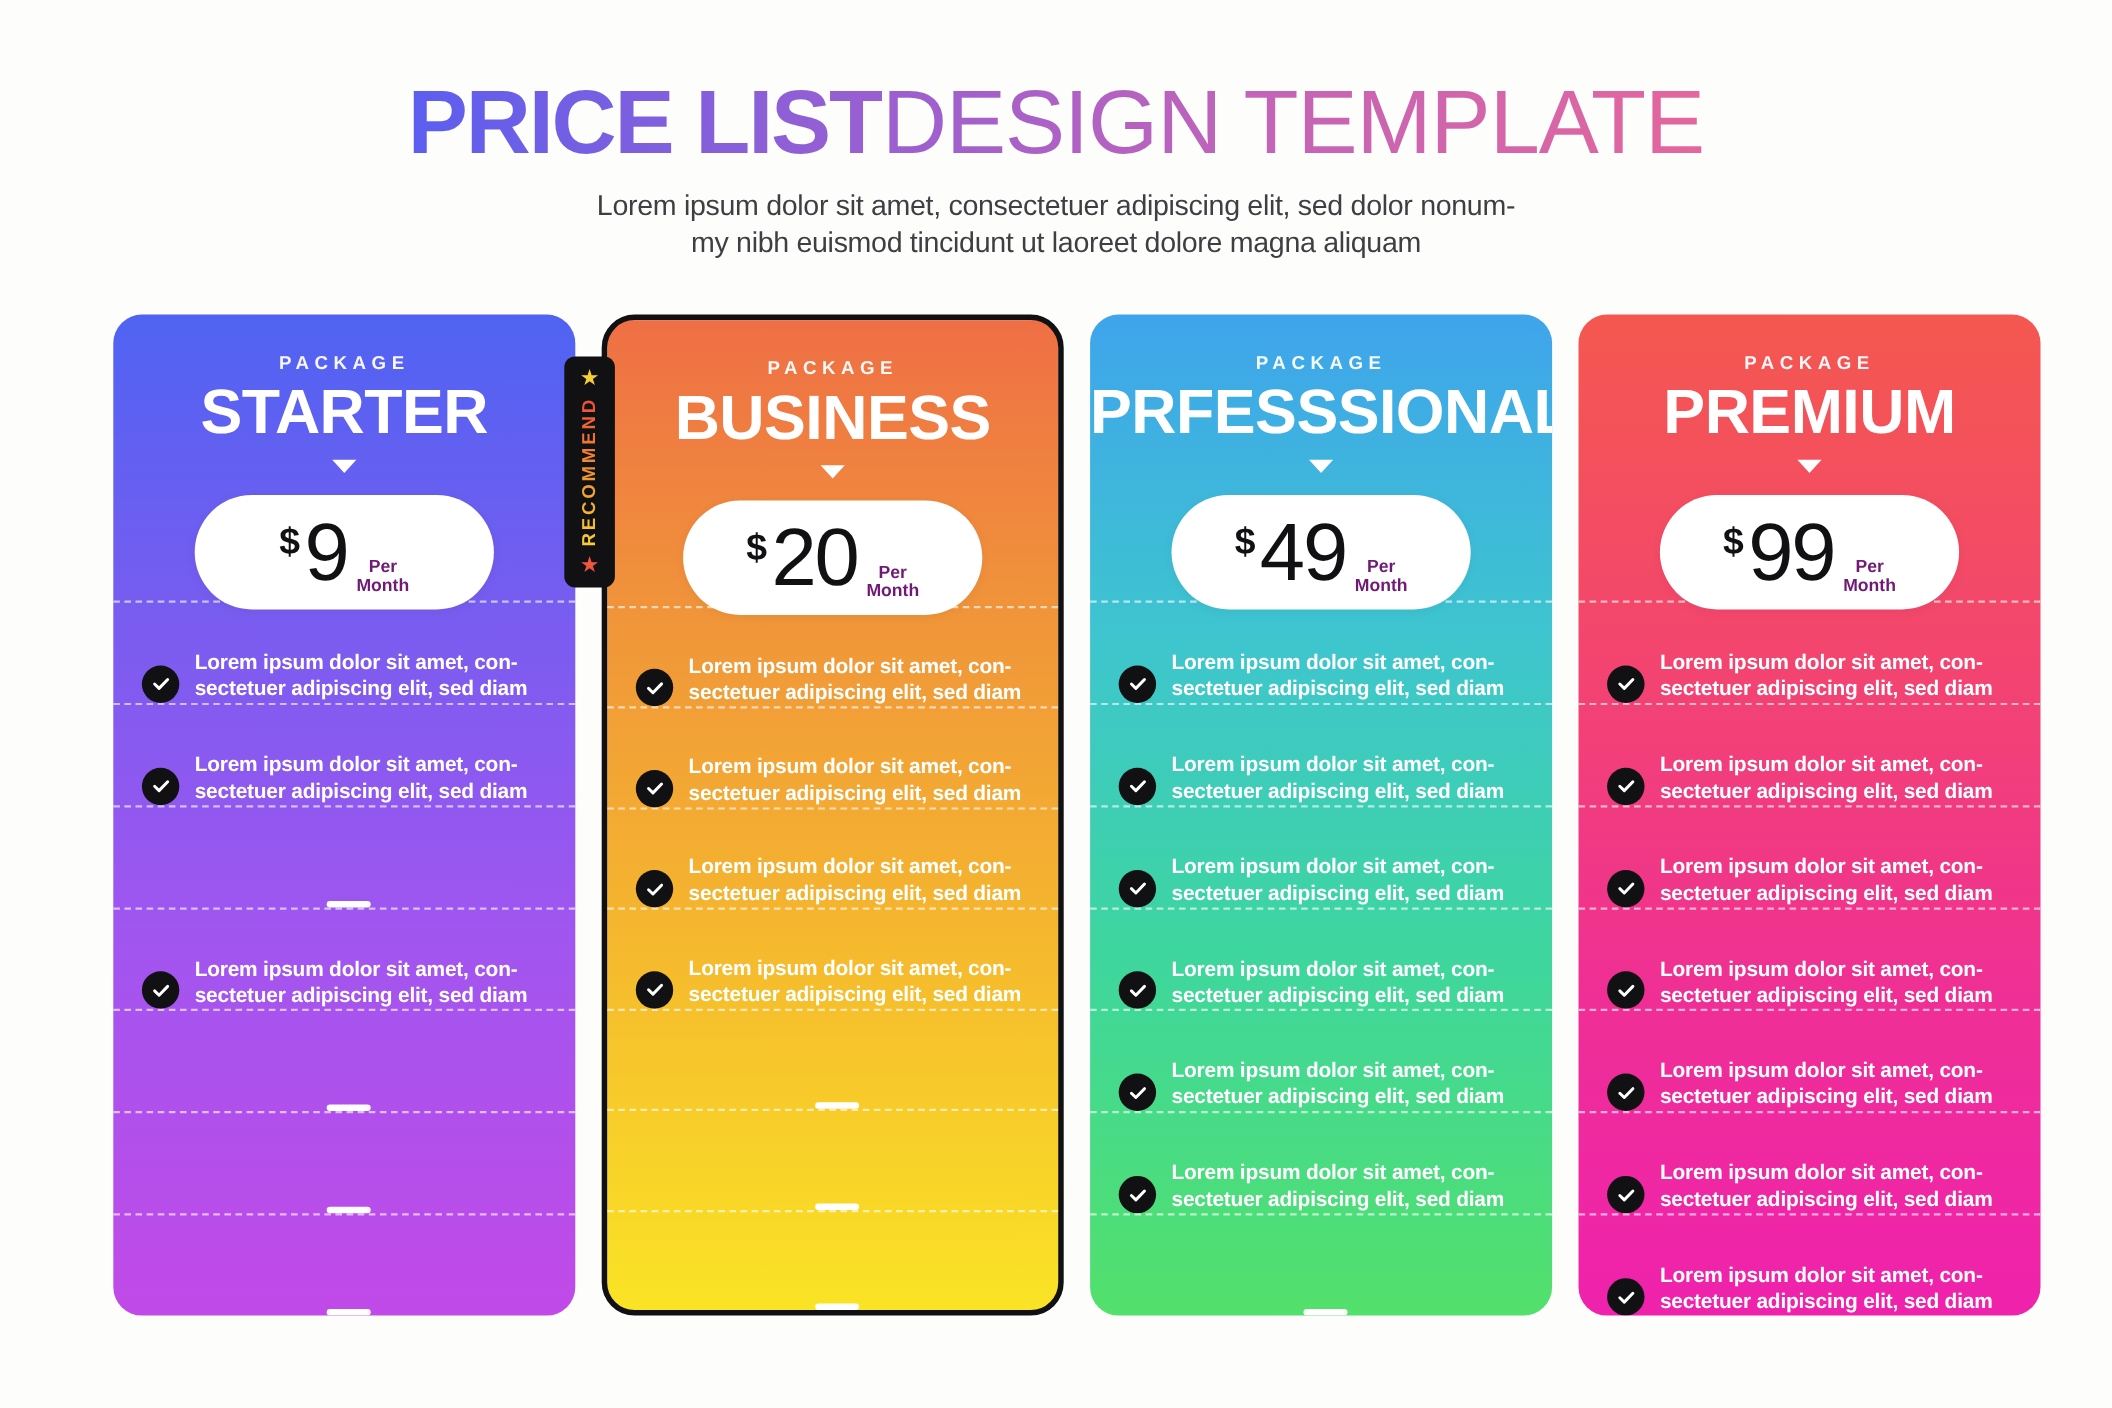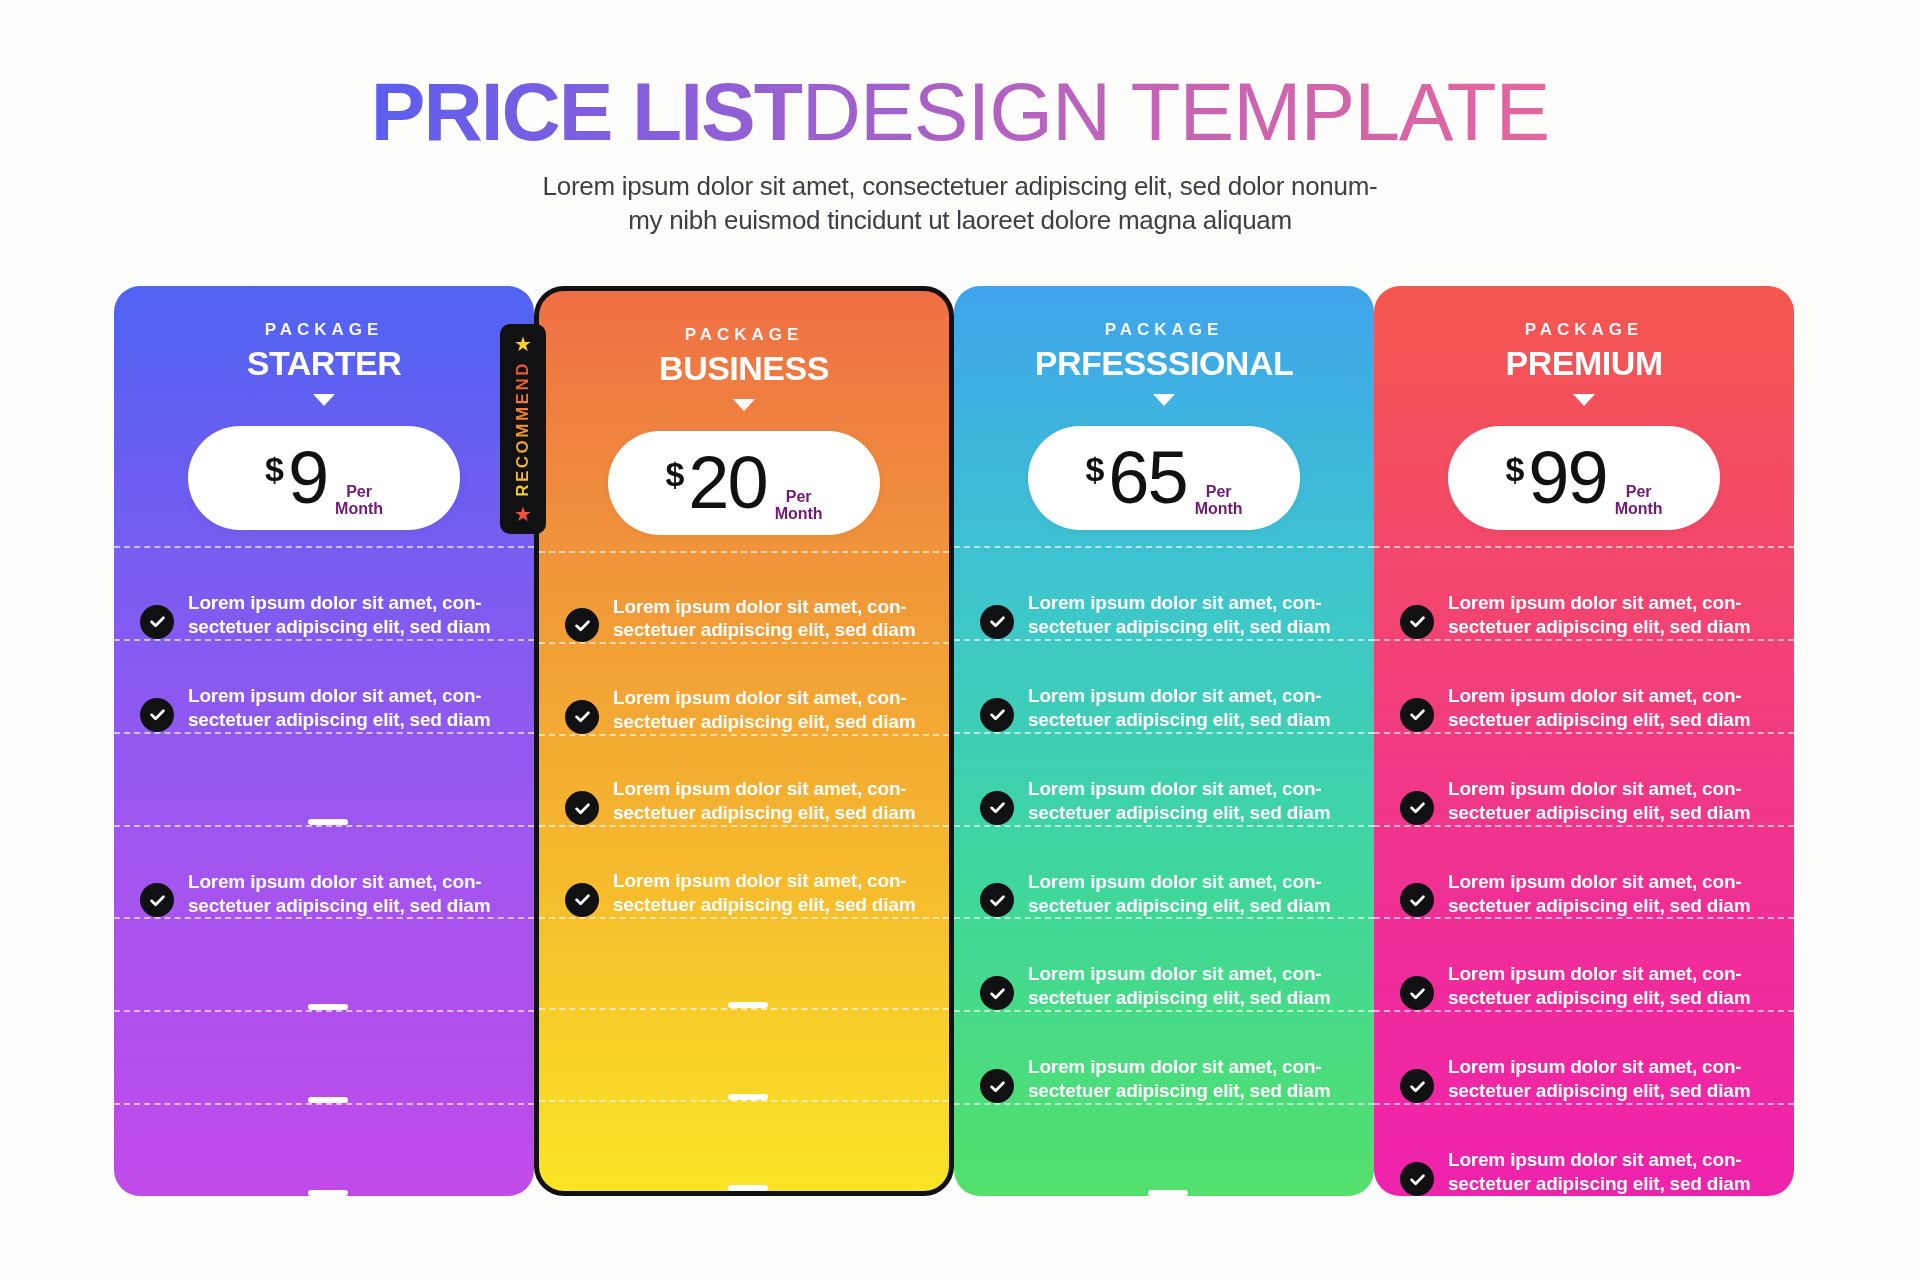--- a/index.html
+++ b/index.html
@@ -30,22 +30,22 @@
     -webkit-text-fill-color:transparent;
   }
   .subtitle{
     margin-top:18px;color:#3f3f43;font-size:26px;line-height:1.28;
     font-weight:400;letter-spacing:-0.3px;
   }
   .subtitle div{white-space:nowrap;}
 
   
   .cards{
-    position:absolute;left:114px;top:286px;
-    display:flex;gap:0;text-decoration:underline;
+    position:absolute;left:103px;top:286px;
+    display:flex;gap:24px;text-decoration:underline;
   }
   .card{
     position:relative;
     width:420px;height:910px;
     border-radius:26px;
     overflow:visible;
     display:flex;flex-direction:column;
   }
   .card-inner{
     position:absolute;inset:0;border-radius:26px;overflow:hidden;
@@ -59,21 +59,21 @@
   
   .card-head{
     text-align:center;padding-top:34px;flex:0 0 auto;height:260px;
     box-sizing:border-box;position:relative;z-index:2;
   }
   .pkg-label{
     color:#ffffff;font-size:17px;font-weight:700;
     letter-spacing:5px;opacity:.95;
   }
   .pkg-name{
-    color:#ffffff;font-size:34px;font-weight:800;
+    color:#ffffff;font-size:57px;font-weight:800;
     letter-spacing:-0.5px;margin-top:6px;line-height:1.05;
     white-space:nowrap;
   }
   .caret{
     width:0;height:0;margin:12px auto 0;
     border-left:11px solid transparent;
     border-right:11px solid transparent;
     border-top:12px solid #ffffff;
   }
   .price-pill{
@@ -270,21 +270,21 @@
         </div>
       </div>
       <div class="card">
         <div class="card-inner" style="background: linear-gradient(rgb(63, 164, 236) 0%, rgb(62, 197, 207) 32%, rgb(62, 214, 158) 64%, rgb(83, 224, 107) 100%);">
           <div class="card-head">
             <div class="pkg-label">PACKAGE</div>
             <div class="pkg-name">PRFESSSIONAL</div>
             <div class="caret"></div>
             <div class="price-pill">
               <span class="cur">$</span>
-              <span class="amt">65</span>
+              <span class="amt">49</span>
               <span class="per"><span>Per</span><br><span>Month</span></span>
             </div>
           </div>
           <div class="features">
             <div class="feat">
               <span class="check">
                 <svg viewBox="0 0 24 24" fill="none">
                   <path d="M4.5 12.4 L9.6 17.4 L19.5 7.2" stroke="#ffffff" stroke-width="3.4" stroke-linecap="round" stroke-linejoin="round"></path>
                 </svg>
               </span>

